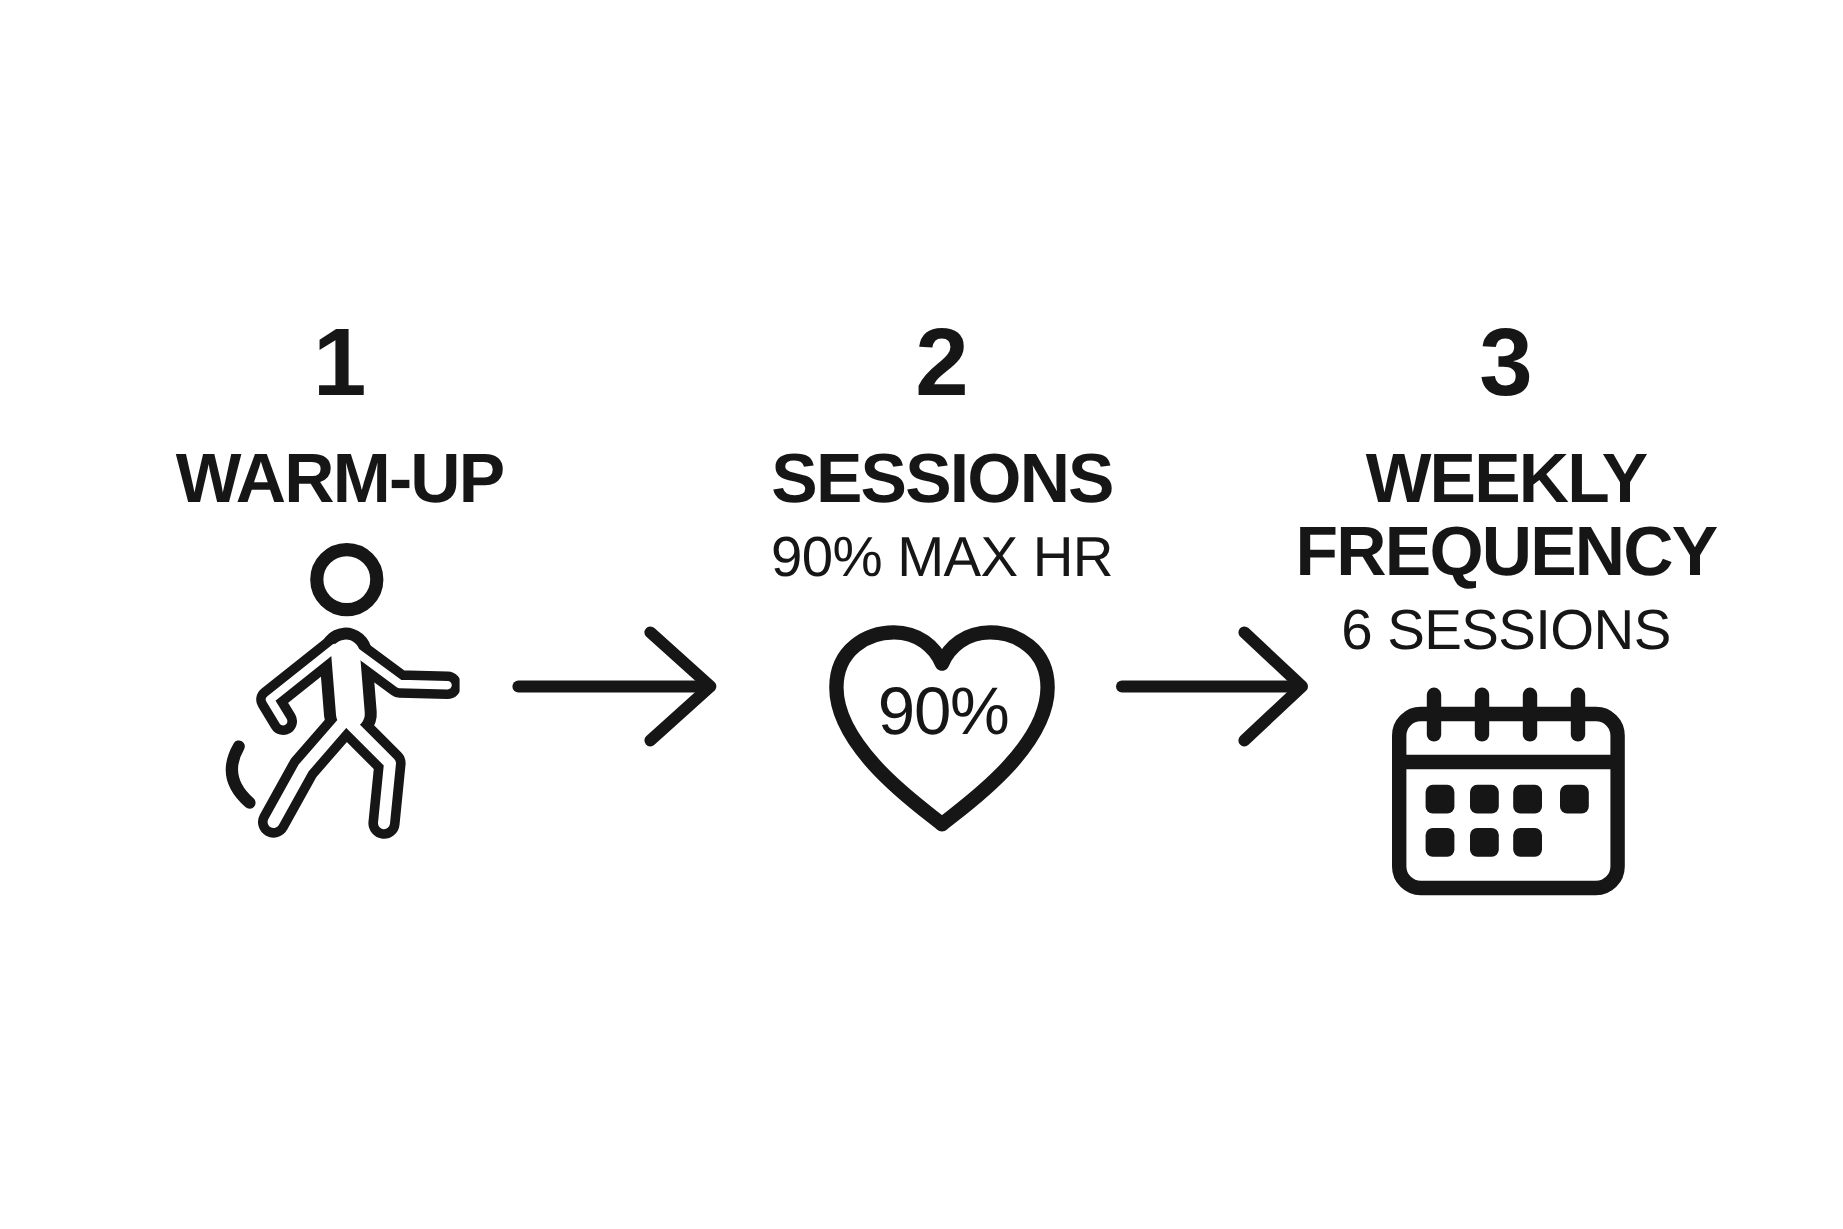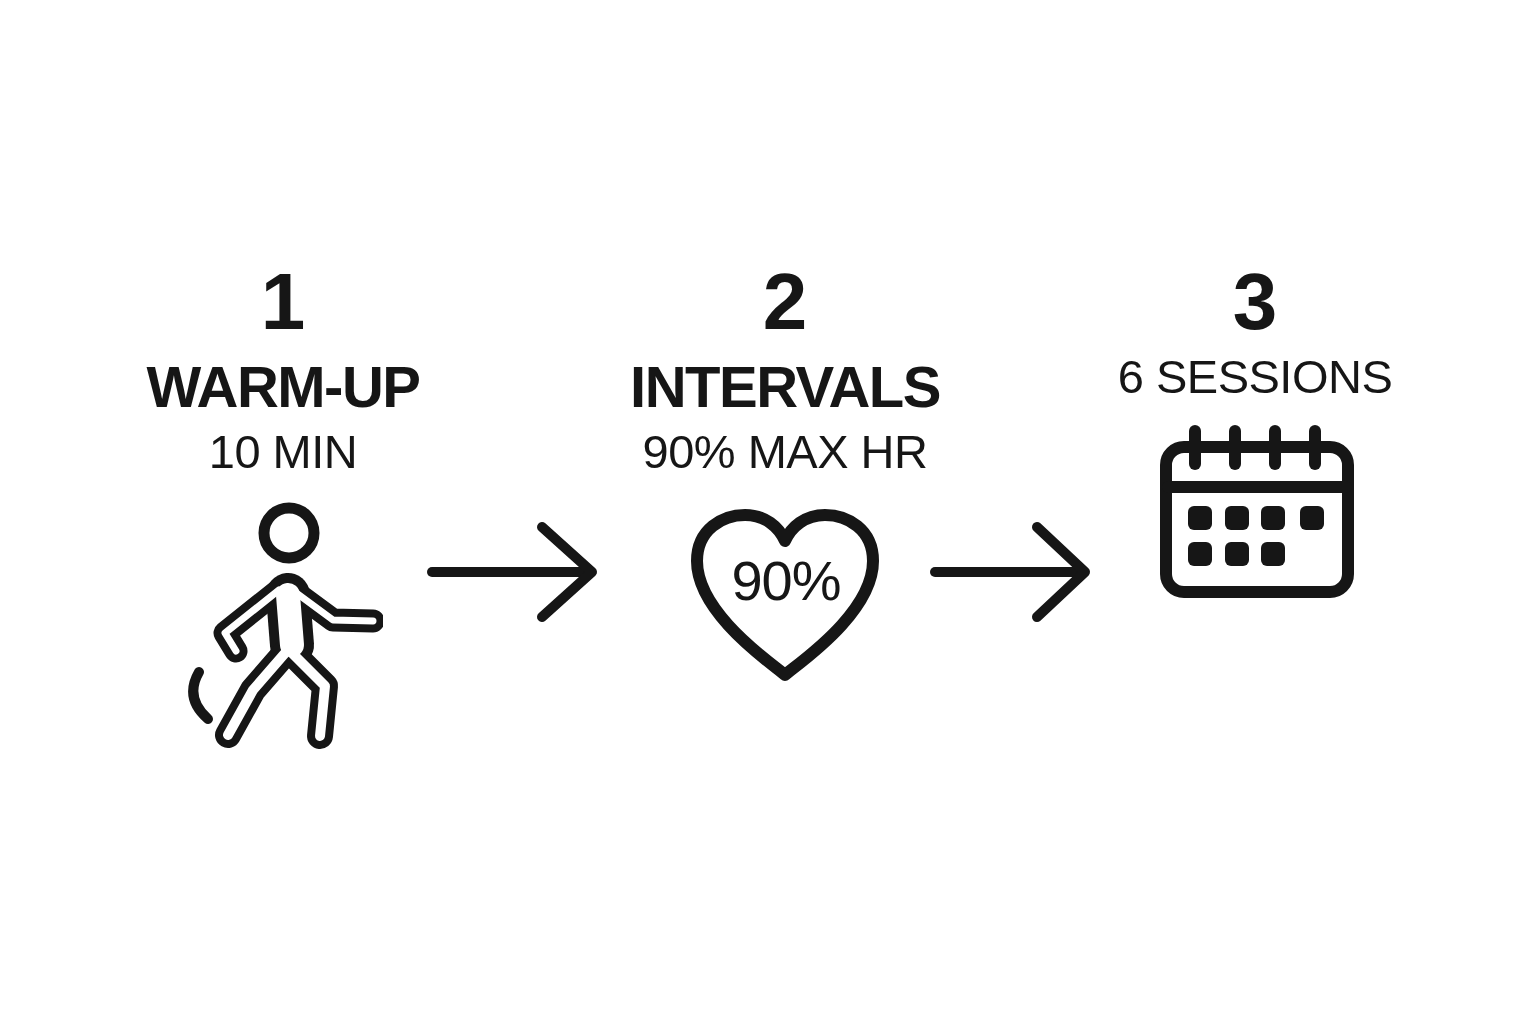--- a/index.html
+++ b/index.html
@@ -16,21 +16,21 @@
     display:flex; flex-direction:column; align-items:center;
     text-align:center;
   }
   .step-1 { left:33px;  width:500px; }
   .step-2 { left:535px; width:500px; }
   .step-3 { left:1005px;width:500px; }
   .num {
     font-size:80px; font-weight:bold; line-height:80px;
   }
   .title {
-    margin-top:14px;
+    margin-top:26px;
     font-size:58px; font-weight:bold; line-height:61px;
     letter-spacing:-1.5px; white-space:nowrap;
   }
   .title .line { display:block; }
   .subtitle {
     font-size:47px; font-weight:normal; line-height:54px;
     letter-spacing:-0.5px; white-space:nowrap;
   }
   .step-1 .subtitle { margin-top:8px; }
   .step-2 .subtitle, .step-3 .subtitle { margin-top:8px; }
@@ -48,21 +48,20 @@
 </head>
 <body>
 
 <div class="canvas">
 
   <div class="step step-1">
     <div class="num">1</div>
     <div class="title">
       <span class="line">WARM-UP</span>
     </div>
-    <div class="subtitle">10 MIN</div>
     <svg class="icon-walk" width="200" height="260" viewBox="0 0 200 260" aria-hidden="true">
 
       <path d="M16,172 Q1,198 25,219" fill="none" stroke="#161616" stroke-width="10" stroke-linecap="round"></path>
 
       <g fill="none" stroke="#161616" stroke-linecap="round" stroke-linejoin="round">
         <path d="M105,95 L109,145" stroke-width="44"></path>
         <path d="M112,92 L150,120 L190,121" stroke-width="23"></path>
         <path d="M96,90 L42,133 L53,151" stroke-width="23"></path>
         <path d="M106,150 L142,186 L137,236" stroke-width="26"></path>
         <path d="M103,152 L70,190 L45,235" stroke-width="26"></path>
@@ -82,21 +81,21 @@
   <svg class="arrow arrow-1" width="190" height="120" viewBox="0 0 190 120" aria-hidden="true">
     <g fill="none" stroke="#161616" stroke-width="10" stroke-linecap="round" stroke-linejoin="round">
       <line x1="12" y1="62" x2="162" y2="62"></line>
       <polyline points="122,17 172,62 122,107"></polyline>
     </g>
   </svg>
 
   <div class="step step-2">
     <div class="num">2</div>
     <div class="title">
-      <span class="line">INTERVALS</span>
+      <span class="line">SESSIONS</span>
     </div>
     <div class="subtitle">90% MAX HR</div>
     <svg class="icon-heart" width="200" height="195" viewBox="0 0 200 195" aria-hidden="true">
       <path d="M100,172
                C92,164 12,112 12,58
                C12,26 38,12 60,12
                C80,12 94,24 100,38
                C106,24 120,12 140,12
                C162,12 188,26 188,58
                C188,112 108,164 100,172 Z" fill="#ffffff" stroke="#161616" stroke-width="12" stroke-linejoin="round"></path>
@@ -106,20 +105,24 @@
 
   <svg class="arrow arrow-2" width="190" height="120" viewBox="0 0 190 120" aria-hidden="true">
     <g fill="none" stroke="#161616" stroke-width="10" stroke-linecap="round" stroke-linejoin="round">
       <line x1="10" y1="62" x2="152" y2="62"></line>
       <polyline points="112,17 160,62 112,107"></polyline>
     </g>
   </svg>
 
   <div class="step step-3">
     <div class="num">3</div>
+    <div class="title">
+      <span class="line">WEEKLY</span>
+      <span class="line">FREQUENCY</span>
+    </div>
     <div class="subtitle">6 SESSIONS</div>
     <svg class="icon-cal" width="200" height="180" viewBox="0 0 200 180" aria-hidden="true">
       <rect x="11" y="27" width="182" height="145" rx="18" fill="#ffffff" stroke="#161616" stroke-width="12"></rect>
       <g stroke="#161616" stroke-width="12" stroke-linecap="round">
         <line x1="40" y1="11" x2="40" y2="44"></line>
         <line x1="80" y1="11" x2="80" y2="44"></line>
         <line x1="120" y1="11" x2="120" y2="44"></line>
         <line x1="160" y1="11" x2="160" y2="44"></line>
         <line x1="13" y1="67" x2="191" y2="67"></line>
       </g>

